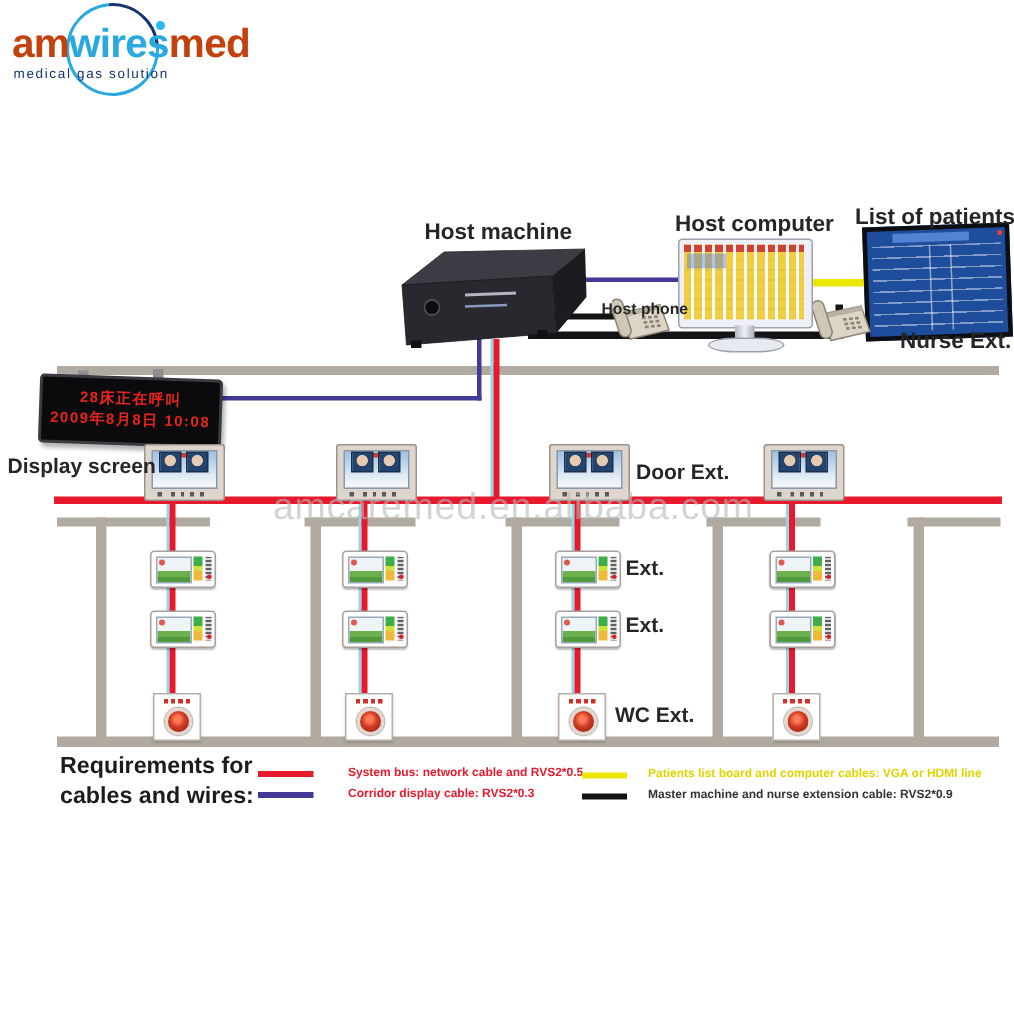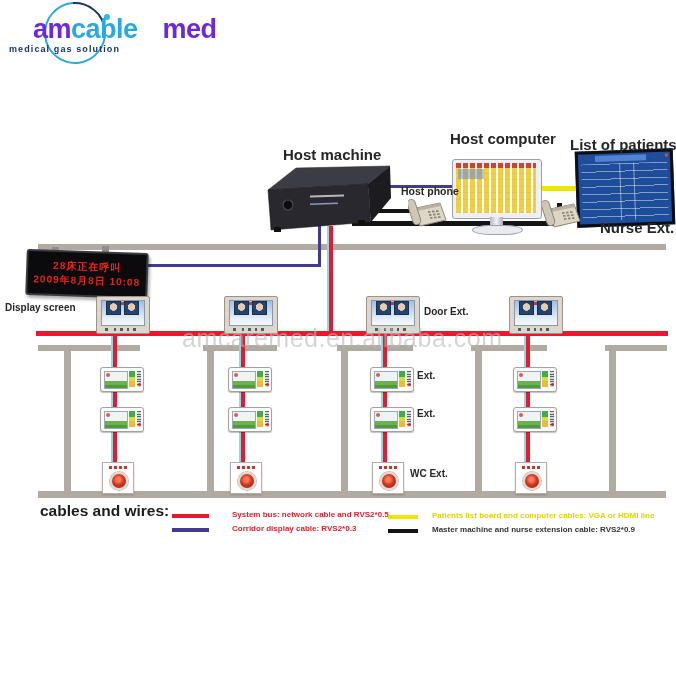--- a/index.html
+++ b/index.html
@@ -5,26 +5,26 @@
   html,body{margin:0;padding:0;background:#fff;}
   #stage{position:relative;width:676px;height:676px;background:#fff;overflow:hidden;
          font-family:"Liberation Sans",sans-serif;}
   .abs{position:absolute;}
 
   
   .logo-circle{left:44px;top:2px;width:58px;height:58px;border:2px solid #2aa9e0;
     border-color:#16356d #2aa9e0 #2aa9e0 #2aa9e0;border-radius:50%;transform:rotate(40deg);z-index:1;}
   .logo-dot{left:104px;top:14px;width:6px;height:6px;border-radius:50%;background:#2ab9ef;z-index:2;}
   .logo-text{left:8px;top:14px;font-size:27px;font-weight:bold;letter-spacing:-0.5px;z-index:3;}
-  .logo-text .navy{color:#6d28d9;margin-left:25px;} .logo-text .blue{color:#2aa9e0;}
-  .logo-tag{left:9px;top:44px;font-size:9px;font-weight:bold;color:#16356d;letter-spacing:1.1px;z-index:3;}
+  .logo-text .navy{color:#c2410c;} .logo-text .blue{color:#2aa9e0;}
+  .logo-tag{left:9px;top:44px;font-size:9px;font-weight:normal;color:#16356d;letter-spacing:1.1px;z-index:3;}
 
   
   .lbl{font-weight:bold;color:#262626;z-index:12;white-space:nowrap;}
-  .lbl-lg{font-size:15px;} .lbl-md{font-size:10px;} .lbl-sm{font-size:10.5px;}
+  .lbl-lg{font-size:15px;} .lbl-md{font-size:14px;} .lbl-sm{font-size:10.5px;}
 
   
   .cable{z-index:2;}
   .c-red{background:#e8192c;} .c-cyan{background:#8fd8ea;}
   .c-purple{background:#433a96;} .c-yellow{background:#ece600;} .c-black{background:#141414;}
   .graybar{background:#b1aaa1;z-index:1;}
 
   
   .ds-tab{width:7px;height:6px;background:#8e8e8e;z-index:4;}
   .ds{left:26px;top:251px;width:118px;height:42px;background:#0b0b0d;border:2px solid #3a3a40;
@@ -106,27 +106,27 @@
   .lg-tx{font-size:8px;font-weight:bold;white-space:nowrap;z-index:12;}
   .tx-red{color:#e8192c;padding-left:10px;} .tx-yellow{color:#e0d400;} .tx-black{color:#333;}
 </style>
 </head>
 <body>
 
 <div id="stage">
 
   <div class="abs logo-circle"></div>
   <div class="abs logo-dot"></div>
-  <div class="abs logo-text"><span class="navy">am</span><span class="blue">cable</span><span class="navy">med</span></div>
+  <div class="abs logo-text"><span class="navy">am</span><span class="blue">wires</span><span class="navy">med</span></div>
   <div class="abs logo-tag">medical gas solution</div>
 
   <div class="abs lbl lbl-lg" style="left:283px;top:146px;">Host machine</div>
-  <div class="abs lbl lbl-lg" style="left:450px;top:130px;">Host computer</div>
+  <div class="abs lbl lbl-lg" style="left:450px;top:141px;">Host computer</div>
   <div class="abs lbl lbl-lg" style="left:570px;top:136px;">List of patients</div>
-  <div class="abs lbl lbl-sm" style="left:401px;top:185px;">Host phone</div>
+  <div class="abs lbl lbl-sm" style="left:401px;top:200px;">Host phone</div>
   <div class="abs lbl lbl-lg" style="left:600px;top:219px;">Nurse Ext.</div>
 
   <div class="abs cable c-purple" style="left:368px;top:185px;width:87px;height:3px;"></div>
   <div class="abs cable c-yellow" style="left:540px;top:186px;width:40px;height:5px;"></div>
 
   <div class="abs cable c-black" style="left:364px;top:209px;width:48px;height:4px;"></div>
 
   <div class="abs cable c-black" style="left:352px;top:214px;width:5px;height:11px;"></div>
   <div class="abs cable c-black" style="left:352px;top:221px;width:210px;height:5px;"></div>
   <div class="abs cable c-black" style="left:557px;top:203px;width:5px;height:23px;"></div>
@@ -359,20 +359,21 @@
       <div class="marks"></div>
       <div class="btn"></div>
     </div>
   <div class="abs lbl lbl-md" style="left:410px;top:468px;">WC Ext.</div>
 
   <div class="abs graybar" style="left:38px;top:491px;width:628px;height:7px;"></div>
 
   <div class="abs wm">amcaremed.en.alibaba.com</div>
 
   <div class="abs lg-title">
+    <div>Requirements for</div>
     <div>cables and wires:</div>
   </div>
   <div class="abs lg-sw c-red" style="left:172px;top:514px;width:37px;"></div>
   <div class="abs lg-tx tx-red" style="left:222px;top:510px;">System bus:  network cable and RVS2*0.5</div>
   <div class="abs lg-sw c-purple" style="left:172px;top:528px;width:37px;"></div>
   <div class="abs lg-tx tx-red" style="left:222px;top:524px;">Corridor display cable:  RVS2*0.3</div>
   <div class="abs lg-sw c-yellow" style="left:388px;top:515px;width:30px;"></div>
   <div class="abs lg-tx tx-yellow" style="left:432px;top:511px;">Patients list board and computer cables: VGA or HDMI line</div>
   <div class="abs lg-sw c-black" style="left:388px;top:529px;width:30px;"></div>
   <div class="abs lg-tx tx-black" style="left:432px;top:525px;">Master machine and nurse extension cable: RVS2*0.9</div>

